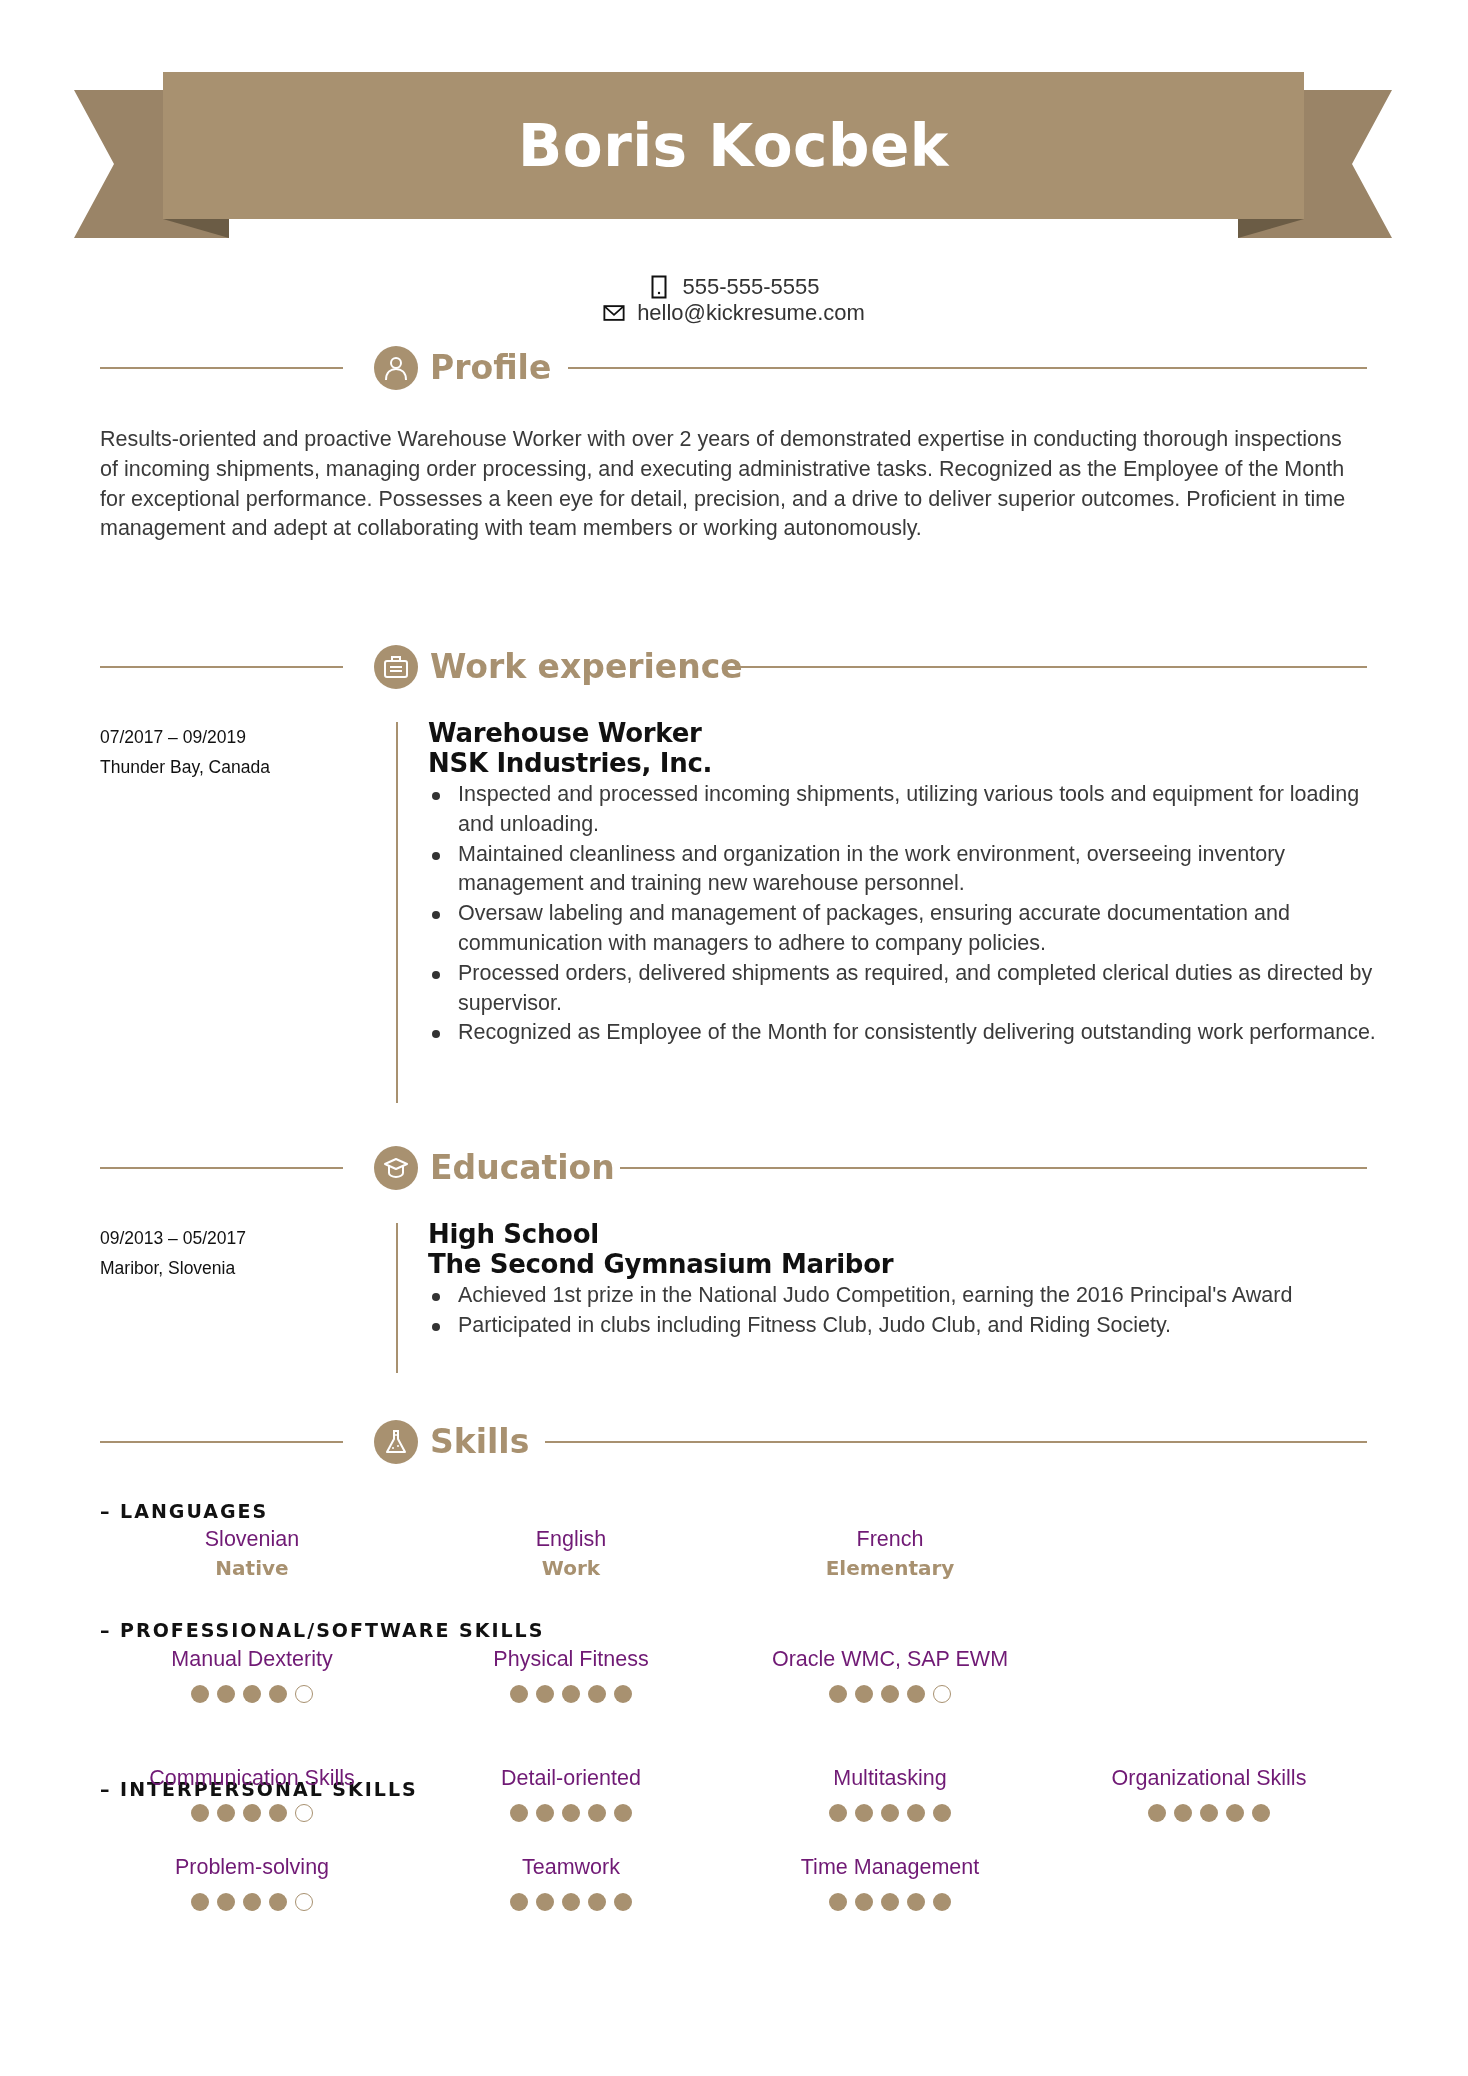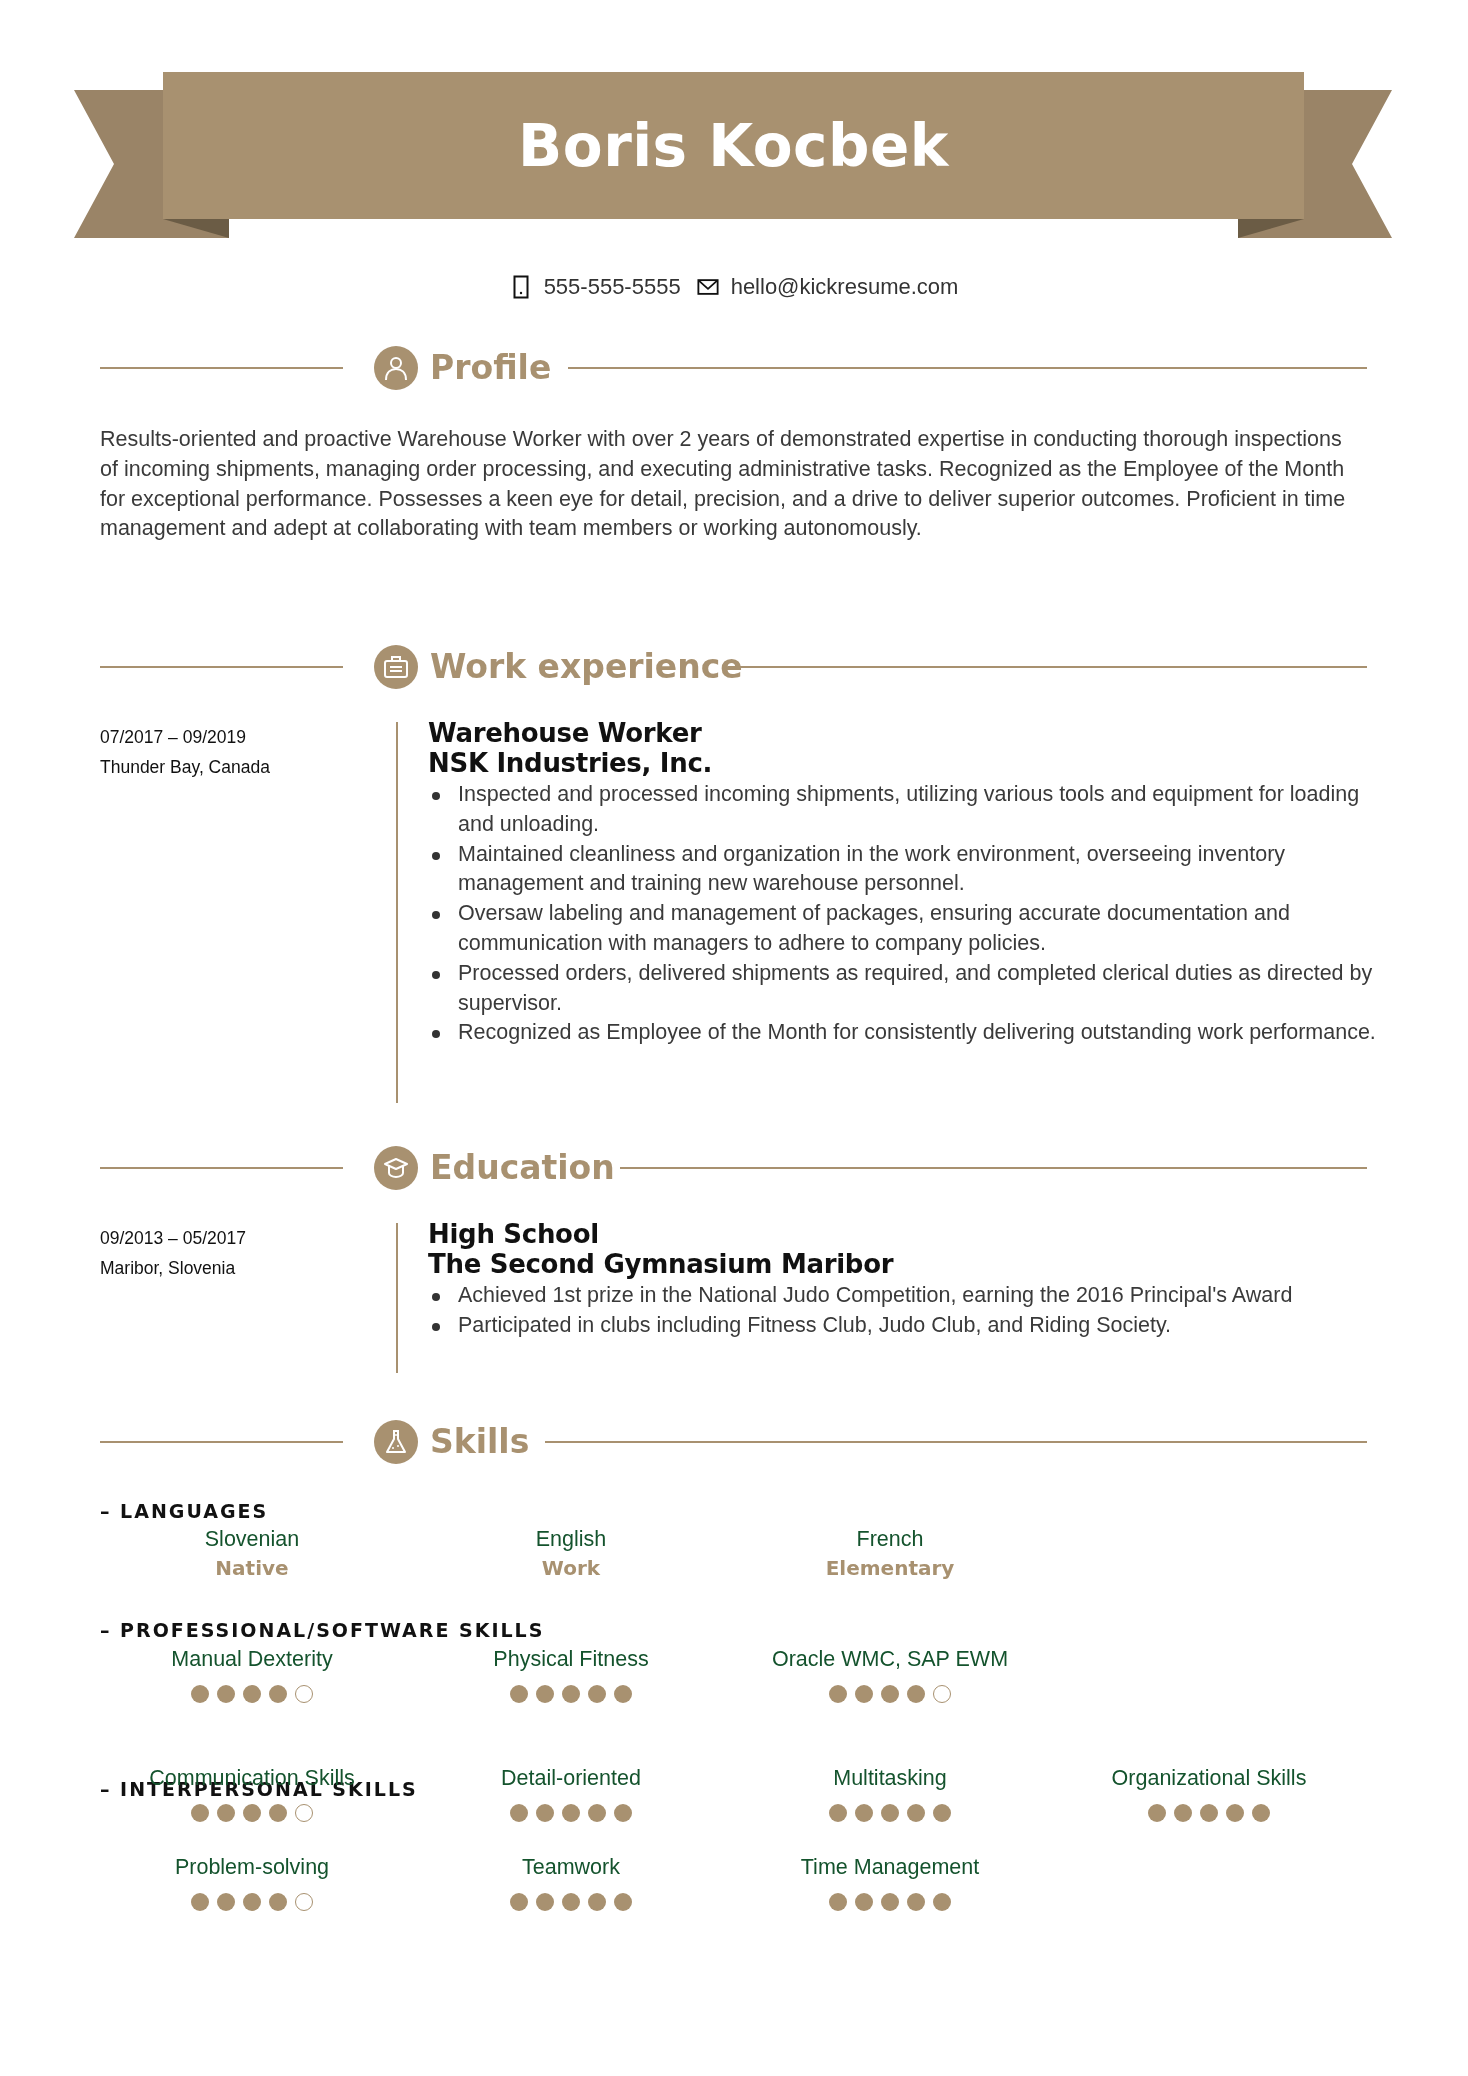--- a/index.html
+++ b/index.html
@@ -7,21 +7,21 @@
   body { position: relative; font-family: "Liberation Sans", "DejaVu Sans", sans-serif; color: #3a3a3a; overflow: hidden; }
 
   
   .ribbon { position: absolute; left: 0; top: 0; width: 1468px; height: 250px; }
   .ribbon svg { position: absolute; left: 0; top: 0; }
   .banner-name { position: absolute; left: 163px; top: 72px; width: 1141px; height: 148px;
     display: flex; align-items: center; justify-content: center;
     color: #ffffff; font-family: "DejaVu Sans", sans-serif; font-weight: bold; font-size: 58px; letter-spacing: 0.5px; }
 
   
-  .contact { position: absolute; left: 0; top: 274px; width: 1468px; display: flex; justify-content: center; align-items: center; font-size: 22px; color: #333; }
+  .contact { position: absolute; left: 0; top: 274px; width: 1468px; display: flex; justify-content: center; align-items: center; font-size: 22px; color: #333; flex-direction: column; }
   .contact .icon { display: inline-flex; width: 22px; height: 24px; margin-right: 12px; align-items: center; justify-content: center; }
   .contact .item { display: inline-flex; align-items: center; margin: 0 8px; }
 
   
   .sec-head { position: absolute; left: 100px; width: 1276px; height: 48px; }
   .sec-head .line-l { position: absolute; left: 0; top: 23px; width: 243px; height: 2px; background: #a89170; }
   .sec-head .circle { position: absolute; left: 274px; top: 2px; width: 44px; height: 44px; border-radius: 50%; background: #a89170;
     display: flex; align-items: center; justify-content: center; }
   .sec-head .title { position: absolute; left: 330px; top: 2px; font-family: "DejaVu Sans", sans-serif; font-weight: bold; font-size: 33px; color: #a89170; line-height: 44px; white-space: nowrap; }
   .sec-head .line-r { position: absolute; top: 23px; right: 9px; height: 2px; background: #a89170; }
@@ -36,21 +36,21 @@
   .entry .vline { position: absolute; left: 296px; top: 0; width: 2px; background: #a89170; }
   .entry .content { position: absolute; left: 328px; top: -4px; width: 950px; }
   .entry .role { font-family: "DejaVu Sans", sans-serif; font-weight: bold; font-size: 26px; line-height: 30px; color: #111; letter-spacing: -0.3px; }
   .entry ul { list-style: none; margin-top: 2px; }
   .entry li { position: relative; padding-left: 30px; }
   .entry li::before { content: ""; position: absolute; left: 4px; top: 12px; width: 8px; height: 8px; border-radius: 50%; background: #333; }
 
   
   .skill-cat { position: absolute; left: 100px; font-family: "DejaVu Sans", sans-serif; font-weight: bold; font-size: 19px; letter-spacing: 2px; color: #111; }
   .skill-item { position: absolute; width: 300px; text-align: center; }
-  .skill-item .name { font-size: 21.5px; line-height: 28px; color: #14532d; white-space: nowrap; }
+  .skill-item .name { font-size: 21.5px; line-height: 28px; color: #701a75; white-space: nowrap; }
   .skill-item .level { font-family: "DejaVu Sans", sans-serif; font-weight: bold; font-size: 20px; line-height: 30px; color: #a89170; }
   .dots { display: flex; justify-content: center; gap: 8px; margin-top: 12px; }
   .dot { width: 18px; height: 18px; border-radius: 50%; background: #a89170; }
   .dot.empty { background: #fff; border: 1.5px solid #a89170; }
 </style>
 </head>
 <body>
 
 <div class="ribbon">
   <svg width="1468" height="250">

